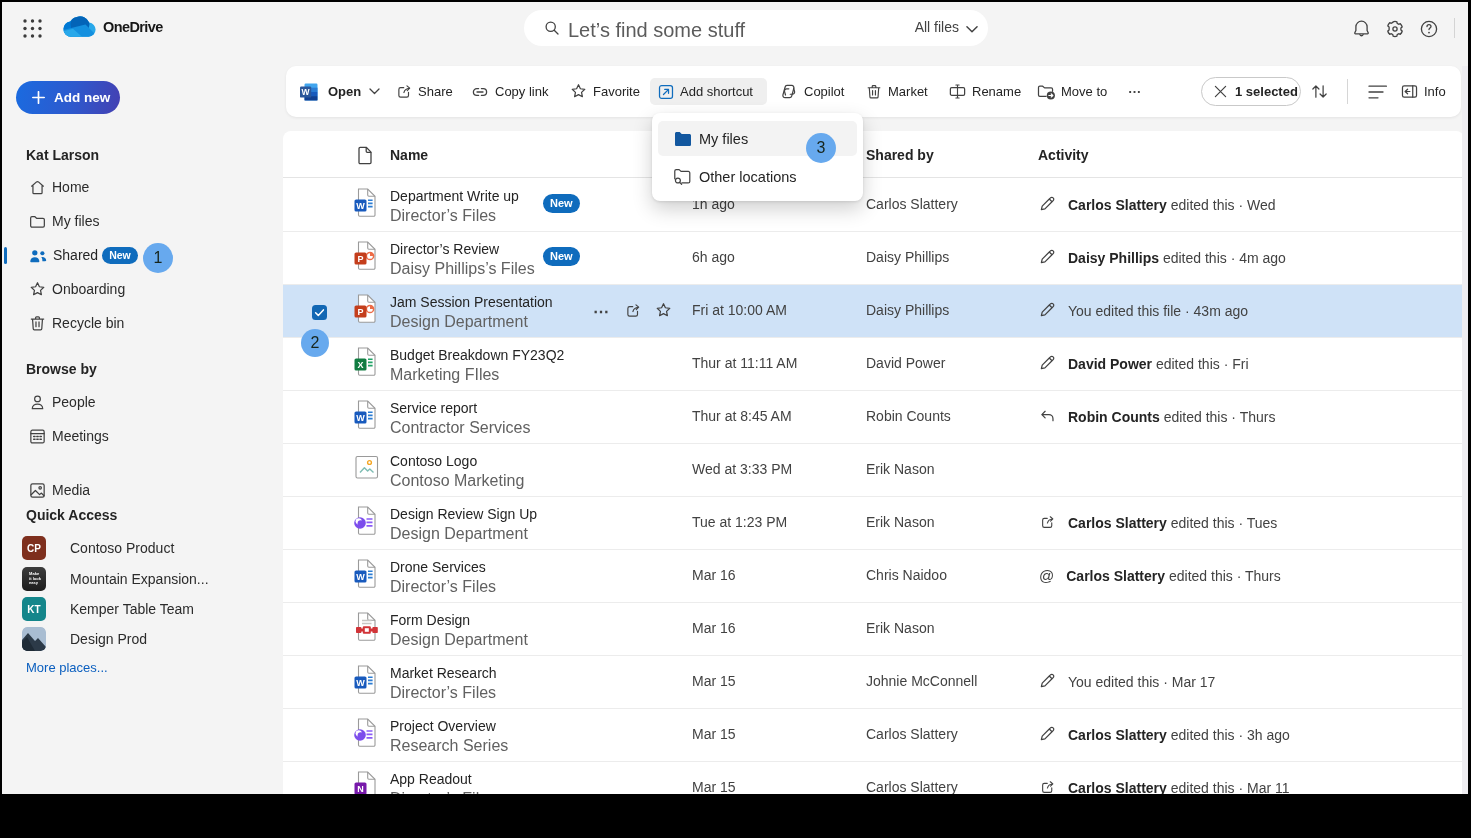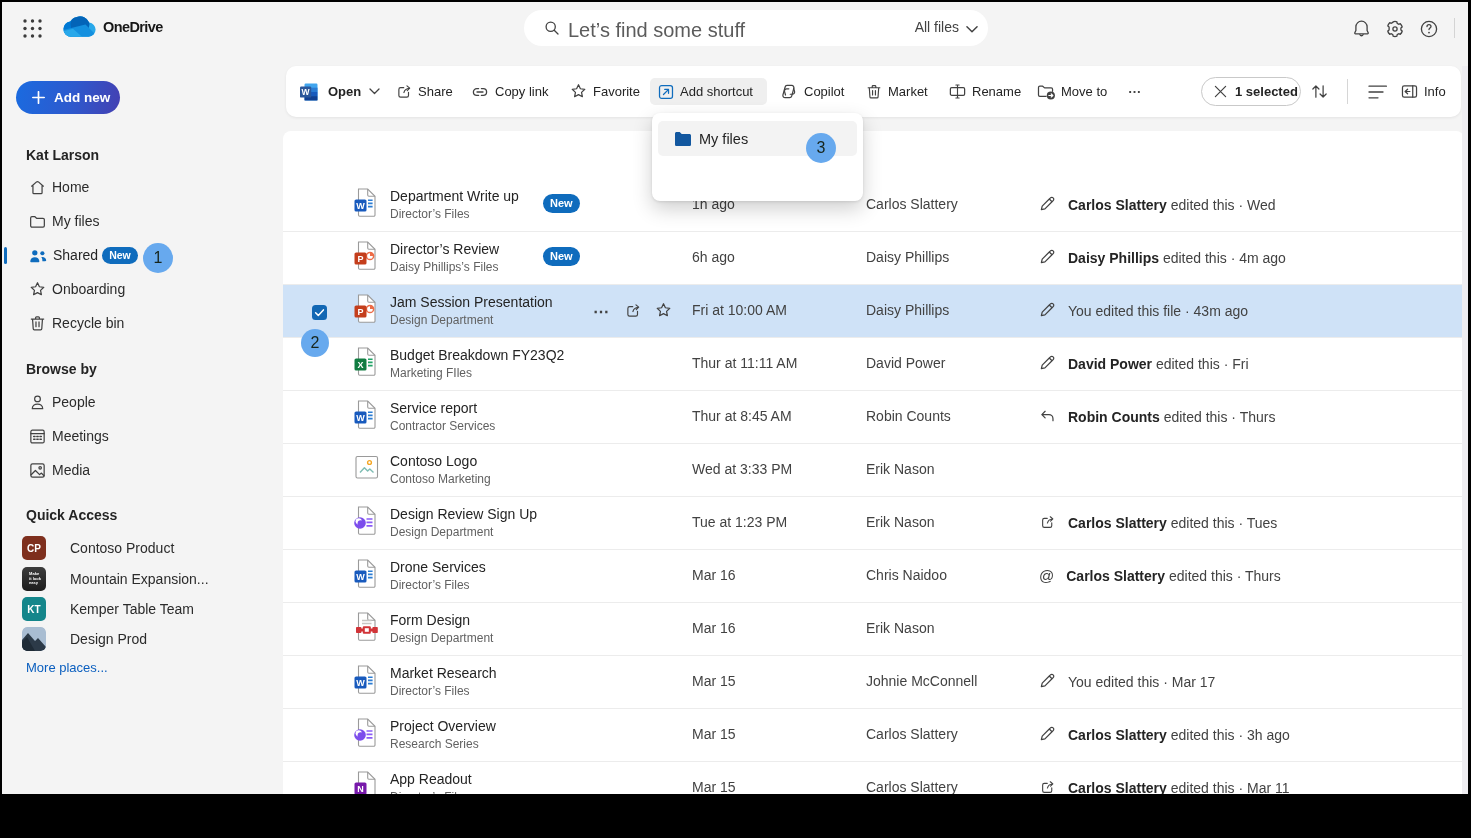--- a/index.html
+++ b/index.html
@@ -48,21 +48,21 @@
   .content { position:absolute; left:281px; top:129px; width:1181px; height:703px; background:#fff;
     border-radius:8px 8px 0 0; overflow:hidden; }
   .thead { position:absolute; left:0; top:0; width:100%; height:47px; border-bottom:1px solid #e4e4e4; }
   .thead .h { position:absolute; font-size:14px; font-weight:700; color:#242424; top:16px; }
   .rows { position:absolute; left:0; top:47px; width:100%; }
   .row { position:relative; width:100%; height:53px; }
   .row .divider { position:absolute; left:0; top:0; right:0; height:1px; background:#ececec; }
   .row.sel { background:#cfe2f7; }
   .ficon { position:absolute; left:71px; top:10px; }
   .name1 { position:absolute; left:107px; top:10px; font-size:14px; color:#242424; }
-  .name2 { position:absolute; left:107px; top:29px; font-size:12px; color:#616161; }
+  .name2 { position:absolute; left:107px; top:29px; font-size:16px; color:#616161; }
   .rnew { position:absolute; left:260px; top:16px; background:#0f6cbd; color:#fff; font-size:11px;
     font-weight:700; border-radius:10px; padding:3px 7px 4px; }
   .rtime { position:absolute; left:409px; top:18px; font-size:14px; color:#424242; }
   .rshared { position:absolute; left:583px; top:18px; font-size:14px; color:#424242; }
   .ract { position:absolute; left:756px; top:18px; font-size:14px; color:#424242; display:flex; align-items:center; }
   .ract b { color:#242424; font-weight:700; }
   .ract svg, .ract .at { margin-right:12px; }
 
   
   .menu { position:absolute; left:650px; top:111px; width:211px; height:88px; background:#fff; border-radius:8px;
@@ -185,21 +185,21 @@
       <span class="lbl">People</span>
     </div>
     <div class="navitem" style="top:417px">
       <svg class="ic" width="19" height="19" viewBox="0 0 20 20">
           <rect x="3" y="3.4" width="14" height="13.4" rx="1.6"></rect>
           <path d="M3 7h14"></path>
           <path d="M6 10h1.4M9.3 10h1.4M12.6 10h1.4M6 13h1.4M9.3 13h1.4M12.6 13h1.4" stroke-width="1.6"></path>
         </svg>
       <span class="lbl">Meetings</span>
     </div>
-    <div class="navitem" style="top:451px">
+    <div class="navitem" style="top:471px">
       <svg class="ic" width="19" height="19" viewBox="0 0 20 20">
           <rect x="3" y="3" width="14" height="14" rx="1.8"></rect>
           <circle cx="12.8" cy="7.2" r="1.3"></circle>
           <path d="M3.3 14.5 7.8 10l4.4 4.4 1.7-1.7 3 2.8"></path>
         </svg>
       <span class="lbl">Media</span>
     </div>
     <div class="sidehead" style="top:505px">Quick Access</div>
     <div class="qaitem" style="top:531px">
       <div class="tile" style="background:#7e2f1d">CP</div>
@@ -328,20 +328,29 @@
       <svg class="ic" width="19" height="19" viewBox="0 0 20 20">
           <rect x="2.6" y="4" width="14.8" height="12" rx="1.8"></rect>
           <path d="M13.4 4.2v11.6"></path>
           <path d="M5.4 10h5M8 7.6 5.4 10 8 12.4"></path>
         </svg>
       <span class="lbl">Info</span>
     </div>
   </div>
 
   <div class="content" id="content">
+    <div class="thead">
+      <svg class="abs" style="left:74px;top:15px" width="16" height="19" viewBox="0 0 16 19">
+        <path class="ic" d="M2 2.4c0-.6.5-1.1 1.1-1.1h6.1L14 6.1v10.5c0 .6-.5 1.1-1.1 1.1H3.1c-.6 0-1.1-.5-1.1-1.1z"></path>
+        <path class="ic" d="M9.2 1.6v3.6c0 .6.5 1.1 1.1 1.1h3.5"></path>
+      </svg>
+      <div class="h" style="left:107px">Name</div>
+      <div class="h" style="left:583px">Shared by</div>
+      <div class="h" style="left:755px">Activity</div>
+    </div>
     <div class="rows">
       <div class="row">
           <svg class="ficon" width="26" height="29" viewBox="0 0 26 29">
             <path d="M4.5 1 h9.2 l7.3 7.3 V27 a1.2 1.2 0 0 1 -1.2 1.2 H5.7 A1.2 1.2 0 0 1 4.5 27 z" fill="#fff" stroke="#9a9a9a" stroke-width="1.1"></path>
             <path d="M13.7 1 v6.1 a1.2 1.2 0 0 0 1.2 1.2 H21" fill="none" stroke="#9a9a9a" stroke-width="1.1"></path>
             <g stroke="#2b7cd3" stroke-width="1.6">
               <path d="M14 12.2h4.6M14 15.4h4.6M14 18.6h4.6"></path>
             </g>
             <rect x="0.5" y="11.5" width="12" height="12" rx="1.6" fill="#185abd"></rect>
             <text x="6.5" y="20.6" font-size="9" font-weight="bold" fill="#fff" text-anchor="middle" font-family="Liberation Sans">W</text>
@@ -611,20 +620,28 @@
     </div>
   </div>
 
   <div class="menu" id="menu">
     <div class="mitem" style="top:8px;background:#f3f3f3">
       <svg width="18" height="16" viewBox="0 0 18 16">
           <path d="M1 2.6C1 1.7 1.7 1 2.6 1h3.1l2 1.9h7.7c.9 0 1.6.7 1.6 1.6v9c0 .9-.7 1.6-1.6 1.6H2.6c-.9 0-1.6-.7-1.6-1.6z" fill="#12579f"></path>
         </svg>
       <span>My files</span>
     </div>
+    <div class="mitem" style="top:46px">
+      <svg width="18" height="17" viewBox="0 0 19 18">
+          <path class="ic" stroke-width="1.3" d="M8.3 15.8h6.8c.9 0 1.6-.7 1.6-1.6v-9c0-.9-.7-1.6-1.6-1.6H7.4l-2-1.9h-3C1.5 1.7.8 2.4.8 3.3v8.1"></path>
+          <circle class="ic" stroke-width="1.3" cx="4.1" cy="13.2" r="2.6"></circle>
+          <path class="ic" stroke-width="1.3" d="M6 15.2 8 17.2"></path>
+        </svg>
+      <span>Other locations</span>
+    </div>
   </div>
 
   <div class="anno" style="left:141px;top:241px">1</div>
   <div class="anno" style="left:299px;top:327px;width:28px;height:28px">2</div>
   <div class="anno" style="left:804px;top:131px">3</div>
 
   <div class="abs" style="left:1460px;top:64px;width:6px;height:768px;background:#eeedf1"></div>
   <div class="watermark">o365reports.com</div>
 </div>
 

